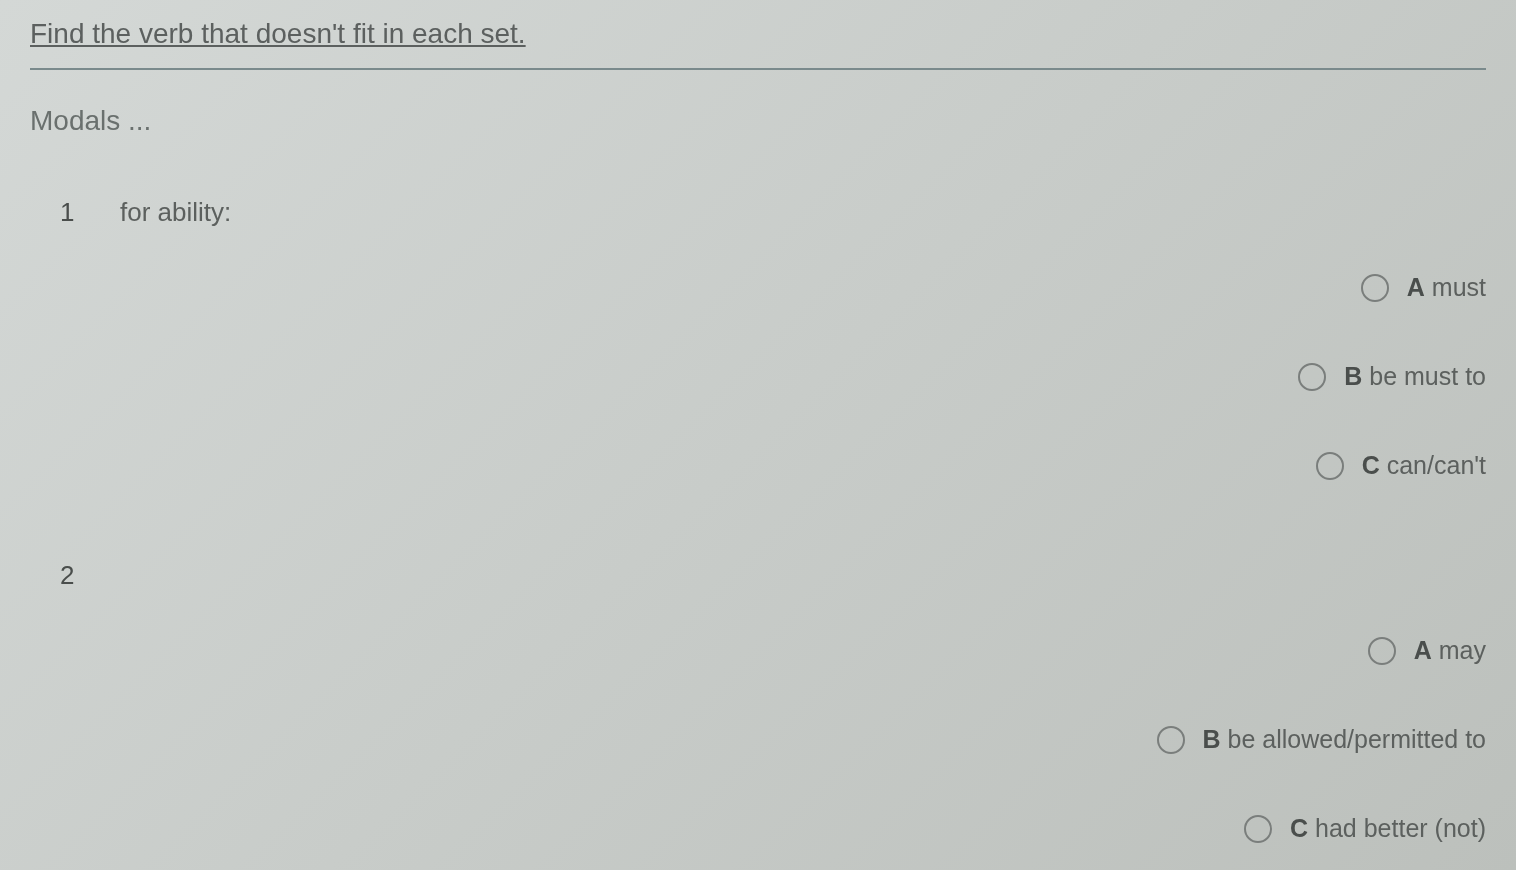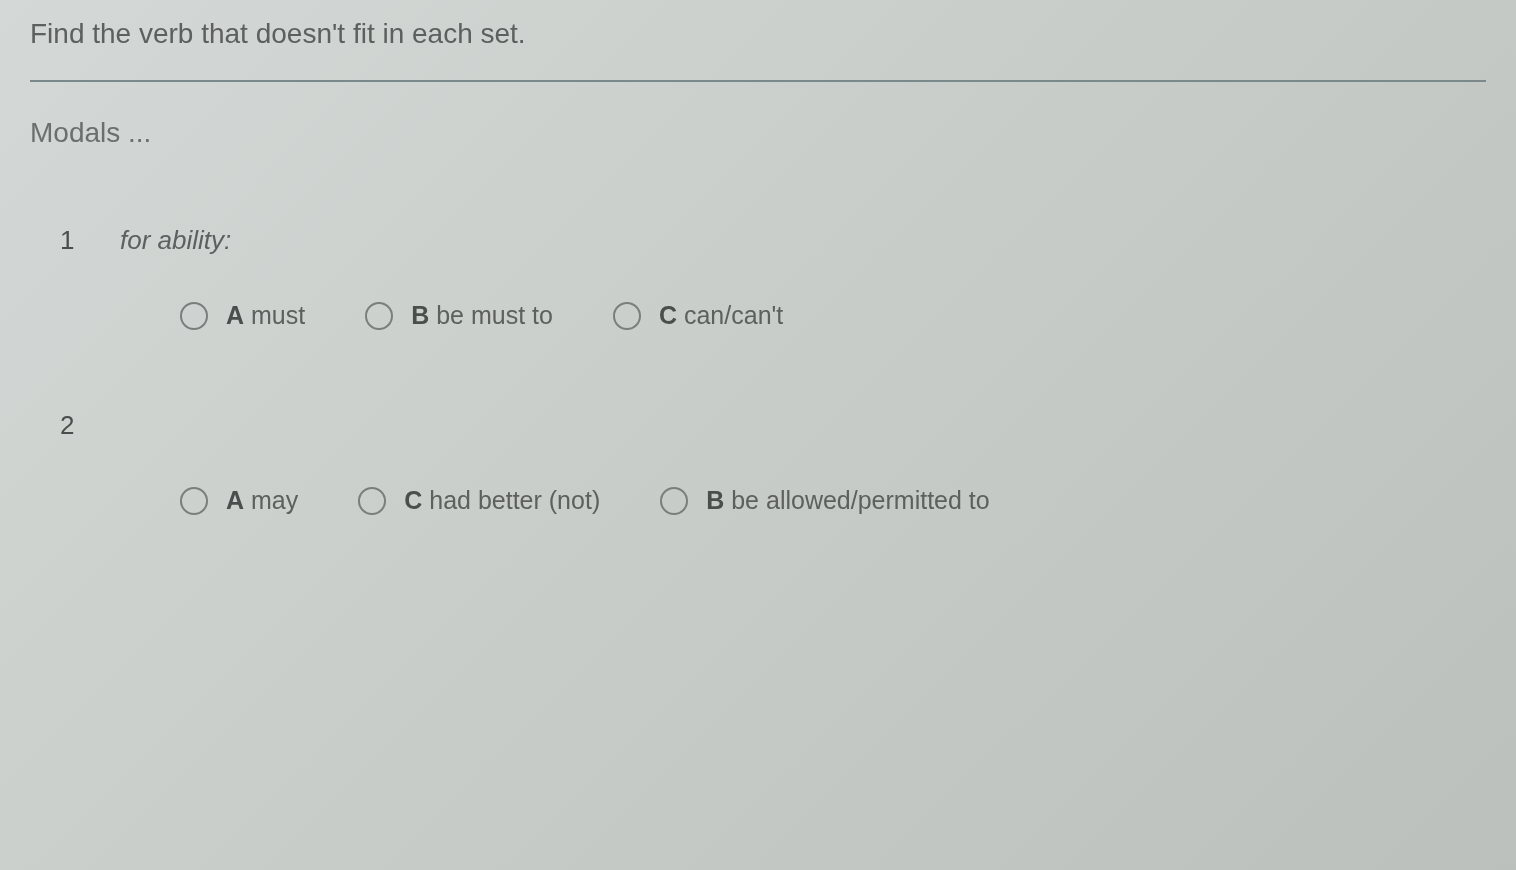--- a/index.html
+++ b/index.html
@@ -12,59 +12,60 @@
       background: linear-gradient(135deg, #d4d8d6 0%, #c8ccc9 50%, #bcc0bc 100%);
       width: 1516px;
       height: 870px;
       padding: 18px 30px;
       color: #5a5e5d;
     }
     .instruction {
       font-size: 28px;
       font-weight: 400;
       color: #5c605f;
-      margin-bottom: 30px;
+      margin-bottom: 18px;
+      text-decoration: underline;
     }
     .divider {
       border: none;
       border-top: 2px solid #7a8a8c;
       margin-bottom: 35px;
     }
     .section-title {
       font-size: 28px;
       color: #6a706e;
       font-weight: 400;
-      margin-bottom: 76px;
+      margin-bottom: 60px;
     }
     .question {
       margin-bottom: 80px;
       padding-left: 30px;
     }
     .question-header {
       display: flex;
       align-items: baseline;
       margin-bottom: 45px;
     }
     .question-number {
       font-size: 26px;
       color: #4a4e4c;
       width: 60px;
     }
     .question-text {
       font-size: 26px;
       color: #5c605e;
-      font-style: italic;
     }
     .options-row {
       display: flex;
       flex-wrap: wrap;
       gap: 60px;
       padding-left: 120px;
       margin-bottom: 35px;
       align-items: flex-end;
+      flex-direction: column;
     }
     .option {
       display: flex;
       align-items: center;
       gap: 18px;
     }
     .radio {
       width: 28px;
       height: 28px;
       border: 2px solid #7a7e7c;
@@ -115,20 +116,20 @@
   <div class="question-header">
     <span class="question-number">2</span>
   </div>
   <div class="options-row">
     <div class="option">
       <span class="radio"></span>
       <span class="option-label"><span class="option-letter">A</span> <span>may</span></span>
     </div>
     <div class="option">
       <span class="radio"></span>
-      <span class="option-label"><span class="option-letter">C</span> <span>had better (not)</span></span>
+      <span class="option-label"><span class="option-letter">B</span> <span>be allowed/permitted to</span></span>
     </div>
     <div class="option">
       <span class="radio"></span>
-      <span class="option-label"><span class="option-letter">B</span> <span>be allowed/permitted to</span></span>
+      <span class="option-label"><span class="option-letter">C</span> <span>had better (not)</span></span>
     </div>
   </div>
 </div>
 
 </body></html>

